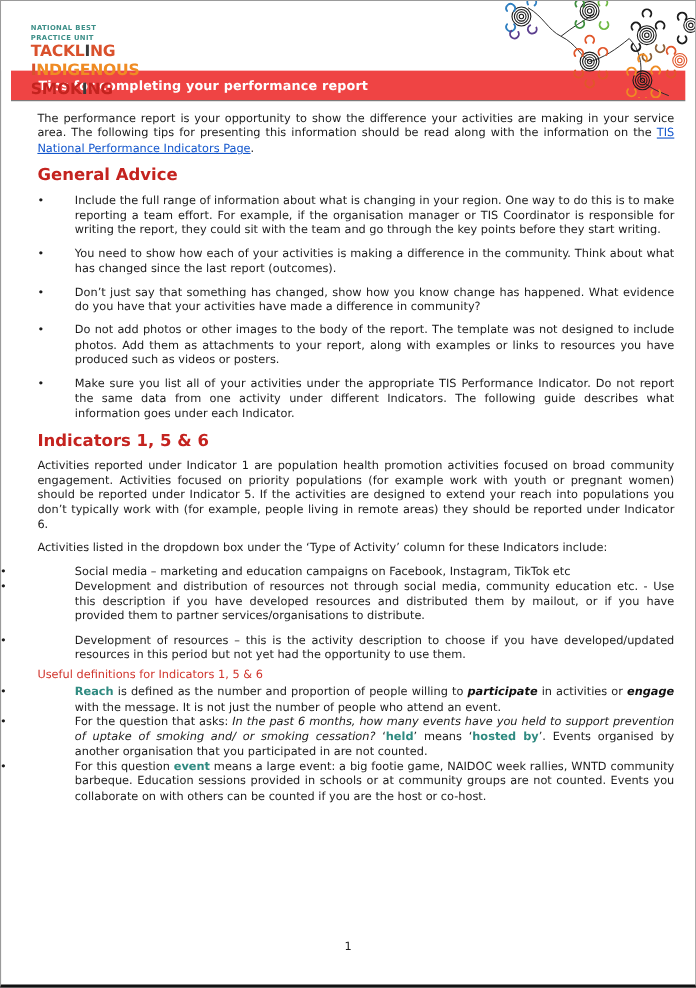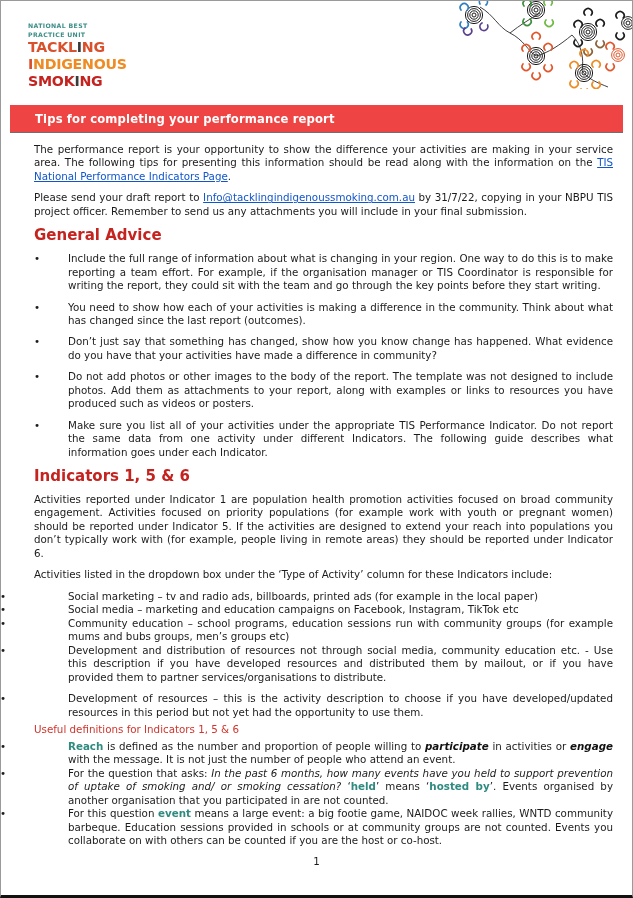--- a/index.html
+++ b/index.html
@@ -11,21 +11,21 @@
     background:#ffffff;
     box-sizing:border-box;
     border:1px solid #9a9a9a;
     border-bottom:3px solid #111111;
     overflow:hidden;
   }
 
   
   .masthead{
     position:relative;
-    height:104px;
+    height:63px;
     background:#ffffff;
   }
   .logo{
     position:absolute;
     left:27px;top:21px;
     line-height:1;
     user-select:none;
   }
   .logo .nbpu{
     font-size:6.2px;
@@ -246,21 +246,20 @@
 
   <div class="band">
     <span class="band-title">Tips for completing your performance report</span>
   </div>
   <div class="band-rule"></div>
 
   <div class="content">
 
     <p><span>The performance report is your opportunity to show the difference your activities are making in your service area. The following tips for presenting this information should be read along with the information on the </span><a class="link" href="#">TIS National Performance Indicators Page</a><span>.</span></p>
 
-    <p><span>Please send your draft report to </span><a class="link" href="#">Info@tacklingindigenoussmoking.com.au</a><span> by 31/7/22, copying in your NBPU TIS project officer. Remember to send us any attachments you will include in your final submission.</span></p>
 
     <div class="h-red">General Advice</div>
 
     <div class="bul">
       <span class="dot">•</span>
       <span class="txt">Include the full range of information about what is changing in your region. One way to do this is to make reporting a team effort. For example, if the organisation manager or TIS Coordinator is responsible for writing the report, they could sit with the team and go through the key points before they start writing.</span>
     </div>
     <div class="bul">
       <span class="dot">•</span>
       <span class="txt">You need to show how each of your activities is making a difference in the community. Think about what has changed since the last report (outcomes).</span>
@@ -276,23 +275,21 @@
     <div class="bul">
       <span class="dot">•</span>
       <span class="txt">Make sure you list all of your activities under the appropriate TIS Performance Indicator. Do not report the same data from one activity under different Indicators. The following guide describes what information goes under each Indicator.</span>
     </div>
 
     <div class="h-red">Indicators 1, 5 &amp; 6</div>
 
     <p>Activities reported under Indicator 1 are population health promotion activities focused on broad community engagement. Activities focused on priority populations (for example work with youth or pregnant women) should be reported under Indicator 5. If the activities are designed to extend your reach into populations you don’t typically work with (for example, people living in remote areas) they should be reported under Indicator 6.</p>
     <p>Activities listed in the dropdown box under the ‘Type of Activity’ column for these Indicators include:</p>
 
-    <div class="hang narrow"><span class="dot">•</span><span>Social marketing – tv and radio ads, billboards, printed ads (for example in the local paper)</span></div>
     <div class="hang narrow"><span class="dot">•</span><span>Social media – marketing and education campaigns on Facebook, Instagram, TikTok etc</span></div>
-    <div class="hang narrow"><span class="dot">•</span><span>Community education – school programs, education sessions run with community groups (for example mums and bubs groups, men’s groups etc)</span></div>
     <div class="hang"><span class="dot">•</span><span>Development and distribution of resources not through social media, community education etc. - Use this description if you have developed resources and distributed them by mailout, or if you have provided them to partner services/organisations to distribute.</span></div>
     <div class="hang narrow"><span class="dot">•</span><span>Development of resources – this is the activity description to choose if you have developed/updated resources in this period but not yet had the opportunity to use them.</span></div>
 
     <div class="t-red">Useful definitions for Indicators 1, 5 &amp; 6</div>
 
     <div class="hang narrow"><span class="dot">•</span><b class="teal">Reach</b><span> is defined as the number and proportion of people willing to </span><b class="blk">participate</b><span> in activities or </span><b class="blk">engage</b><span> with the message. It is not just the number of people who attend an event.</span></div>
 
     <div class="hang narrow"><span class="dot">•</span><span>For the question that asks: </span><i class="q">In the past 6 months, how many events have you held to support prevention of uptake of smoking and/ or smoking cessation?</i><span> ‘</span><b class="teal">held</b><span>’ means ‘</span><b class="teal">hosted by</b><span>’. Events organised by another organisation that you participated in are not counted.</span></div>
 
     <div class="hang"><span class="dot">•</span><span>For this question </span><b class="teal">event</b><span> means a large event: a big footie game, NAIDOC week rallies, WNTD community barbeque. Education sessions provided in schools or at community groups are not counted. Events you collaborate on with others can be counted if you are the host or co-host.</span></div>

